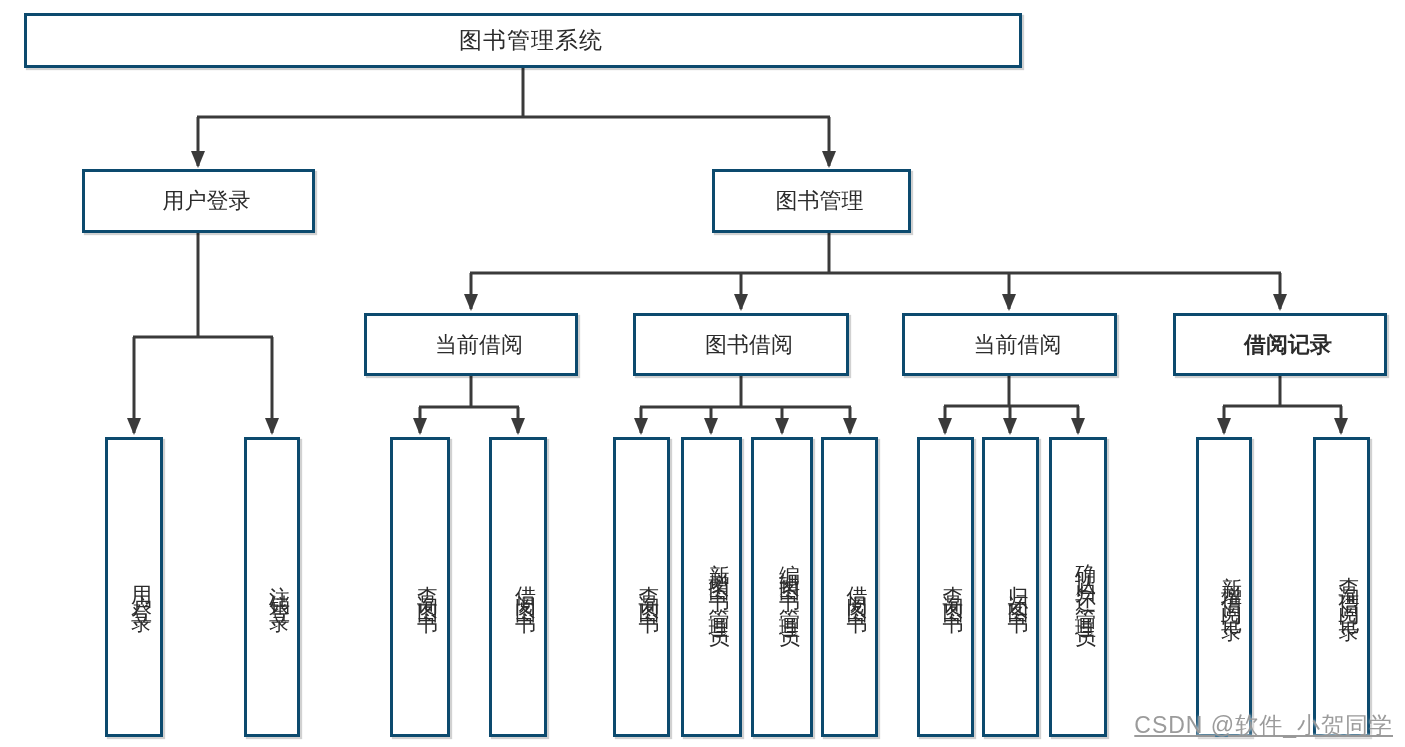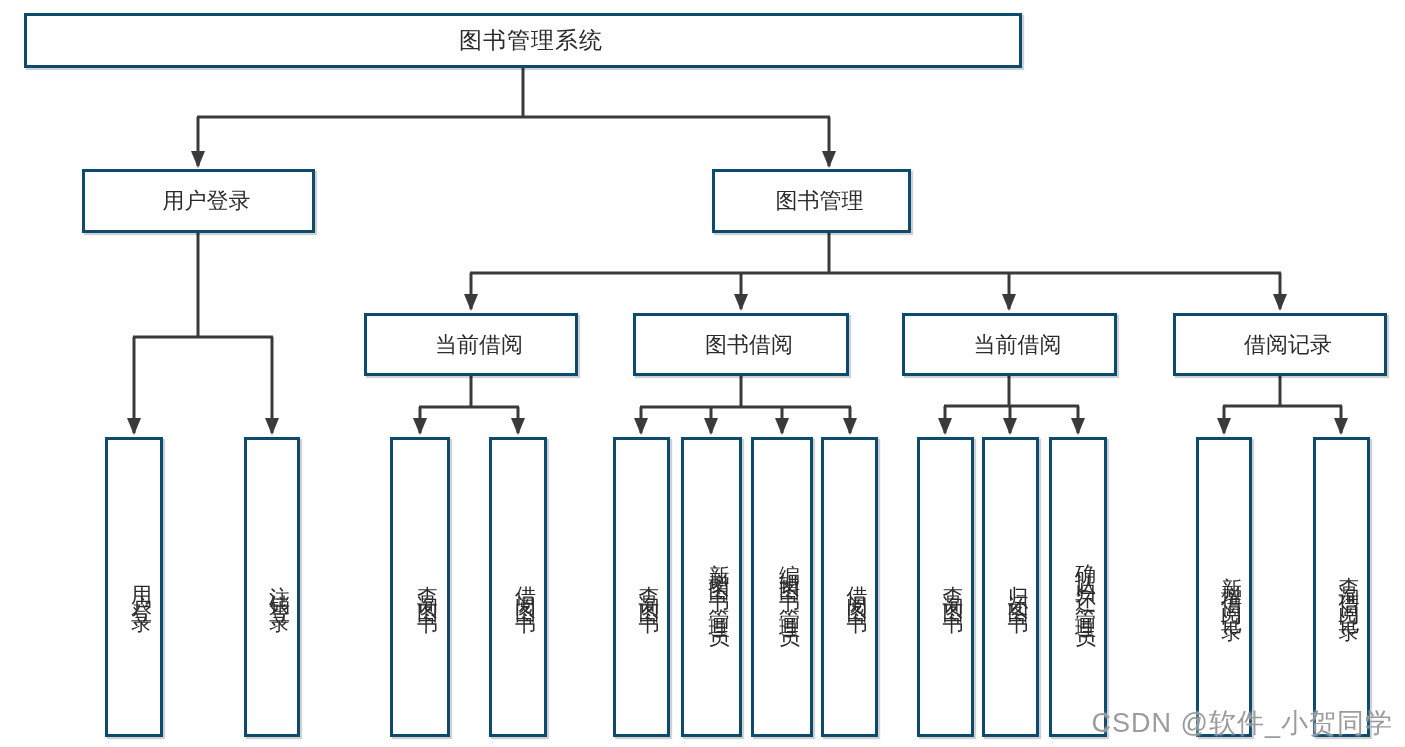--- a/index.html
+++ b/index.html
@@ -31,26 +31,27 @@
     writing-mode: vertical-rl;
     text-orientation: mixed;
     font-size: 21px;
     letter-spacing: 9px;
     line-height: 1.1;
   }
   .watermark {
     position: absolute;
     right: 12px;
     bottom: 6px;
-    font-size: 27px;
+    font-size: 23px;
     color: rgba(150,150,150,0.95);
     text-shadow: 0 0 3px #ffffff;
     letter-spacing: 1px;
     z-index: 5;
     white-space: nowrap;
+    text-decoration: underline;
   }
 </style>
 </head>
 <body>
 
 <div class="canvas">
 
   <svg class="wires" width="1405" height="747">
     <defs>
       <marker id="arw" markerUnits="userSpaceOnUse" markerWidth="20" markerHeight="18" refX="15" refY="9" orient="auto">
@@ -114,21 +115,21 @@
 
   <div class="node" style="left:364px; top:313px; width:214px; height:63px;">
     <span>当前借阅</span>
   </div>
   <div class="node" style="left:633px; top:313px; width:216px; height:63px;">
     <span>图书借阅</span>
   </div>
   <div class="node" style="left:902px; top:313px; width:215px; height:63px;">
     <span>当前借阅</span>
   </div>
-  <div class="node" style="left:1173px; top:313px; width:214px; height:63px;">
+  <div class="node" style="left:1173px; top:313px; width:214px; height:63px;font-weight:bold;">
     <span>借阅记录</span>
   </div>
 
   <div class="node vnode" style="left:105px; top:437px; width:58px; height:300px;">
     <span>用户登录</span>
   </div>
   <div class="node vnode" style="left:244px; top:437px; width:56px; height:300px;">
     <span>注销登录</span>
   </div>
 

